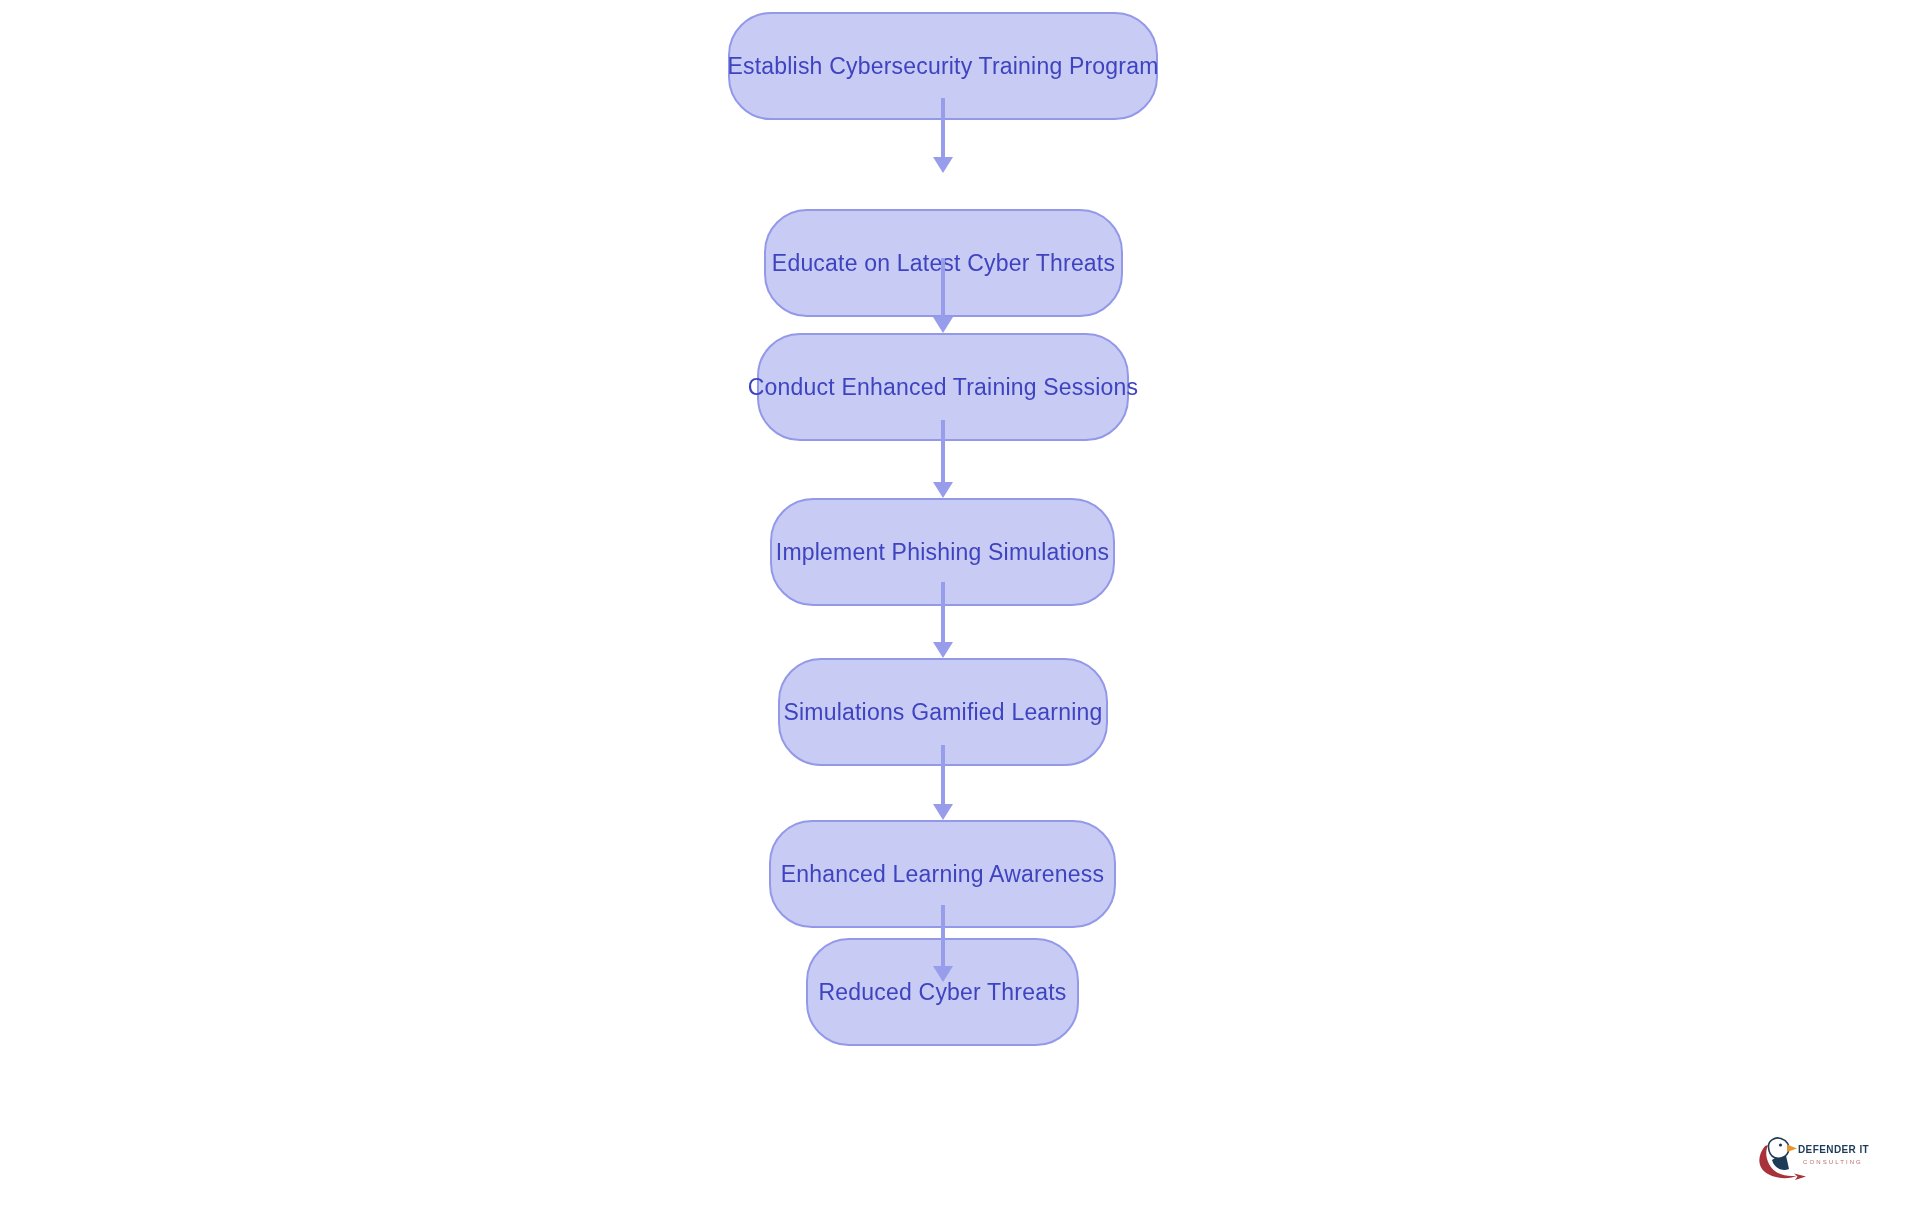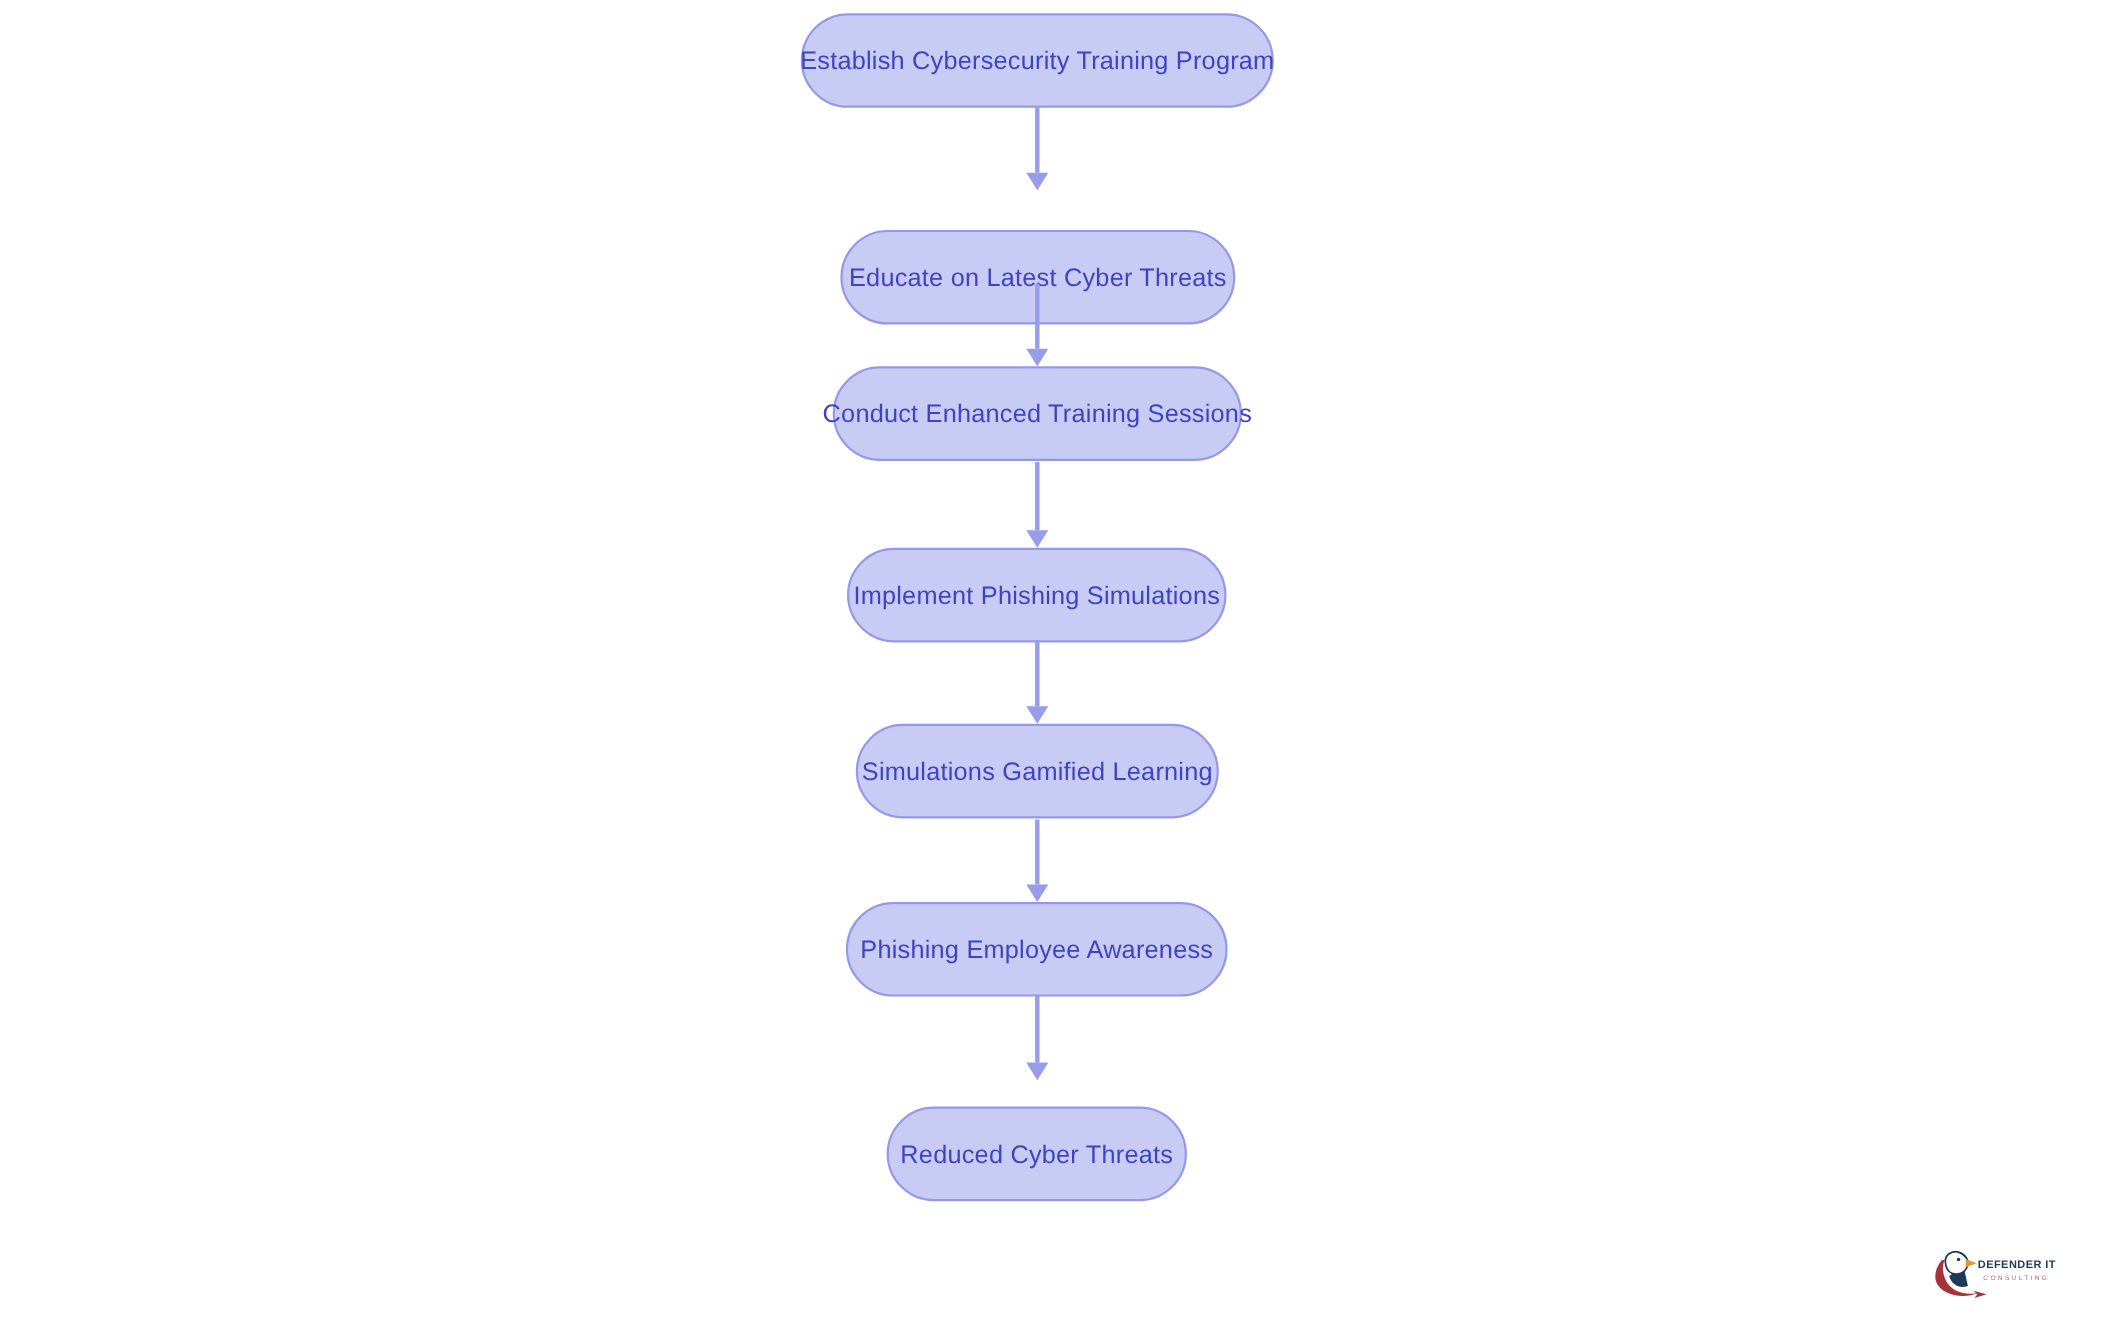--- a/index.html
+++ b/index.html
@@ -16,21 +16,21 @@
     font-family: "Liberation Sans", sans-serif;
     overflow: hidden;
   }
   .canvas {
     position: relative;
     width: 1920px; height: 1215px;
     background: var(--bg);
   }
   .node {
     position: absolute;
-    height: 86px;
+    height: 108px;
     border-radius: 43px;
     background: var(--node-fill);
     border: 2px solid var(--node-border);
     color: var(--node-text);
     display: flex;
     align-items: center;
     justify-content: center;
     font-size: 23px;
     letter-spacing: 0.2px;
     white-space: nowrap;
@@ -68,23 +68,23 @@
   <div class="node" style="left:728px; top:12px;  width:430px;">Establish Cybersecurity Training Program</div>
 
   <div class="node" style="left:764px; top:173px; width:359px;margin-top:36px;">Educate on Latest Cyber Threats</div>
 
   <div class="node" style="left:757px; top:333px; width:372px;">Conduct Enhanced Training Sessions</div>
 
   <div class="node" style="left:770px; top:498px; width:345px;">Implement Phishing Simulations</div>
 
   <div class="node" style="left:778px; top:658px; width:330px;">Simulations Gamified Learning</div>
 
-  <div class="node" style="left:769px; top:820px; width:347px;">Phishing Employee Awareness</div>
+  <div class="node" style="left:769px; top:820px; width:347px;">Enhanced Learning Awareness</div>
 
-  <div class="node" style="left:806px; top:1006px; width:273px;">Reduced Cyber Threats</div>
+  <div class="node" style="left:806px; top:938px; width:273px;">Reduced Cyber Threats</div>
 
   <div class="arrow" style="left:933px; top:98px;  height:75px;">
     <div class="arrow-line"></div>
     <div class="arrow-head"></div>
   </div>
   <div class="arrow" style="left:933px; top:258px; height:75px;">
     <div class="arrow-line"></div>
     <div class="arrow-head"></div>
   </div>
   <div class="arrow" style="left:933px; top:420px; height:78px;">

